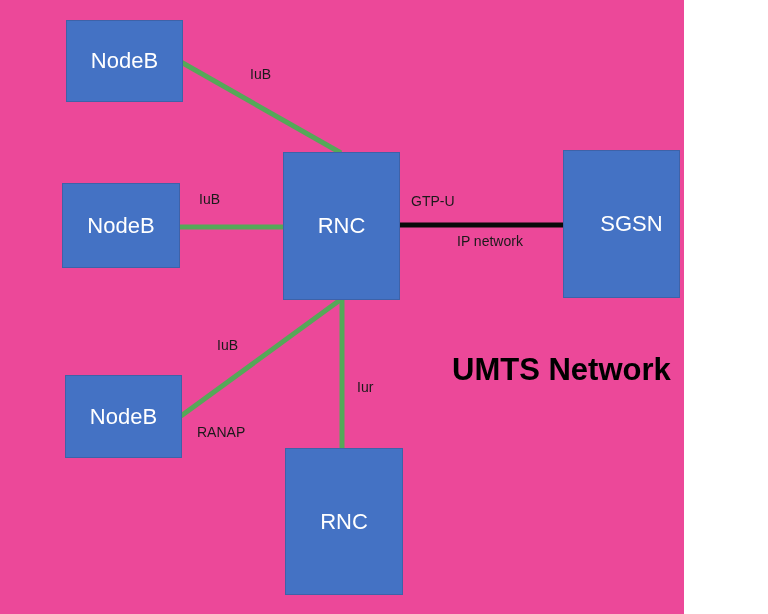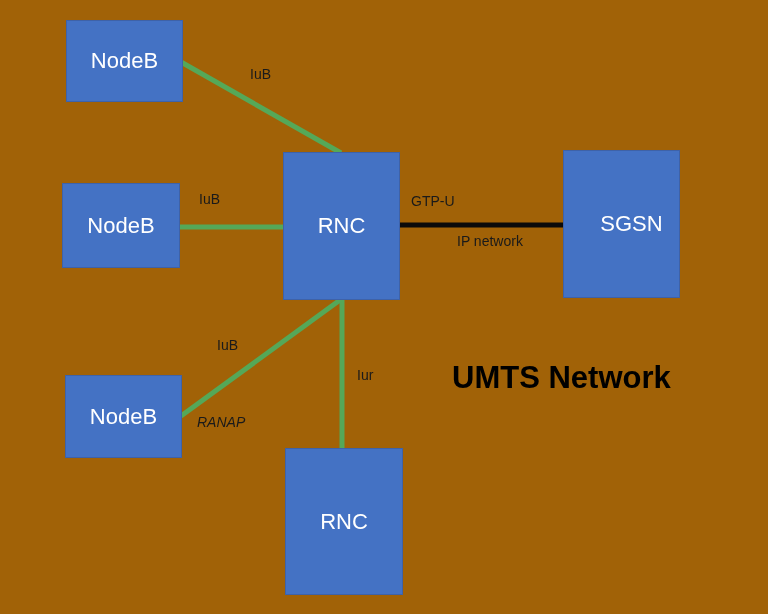--- a/index.html
+++ b/index.html
@@ -3,23 +3,23 @@
 <meta charset="utf-8">
 <style>
   html, body {
     margin: 0;
     padding: 0;
     background: #ffffff;
     font-family: "Liberation Sans", sans-serif;
   }
   .canvas {
     position: relative;
-    width: 768px;
+    width: 684px;
     height: 614px;
-    background: #a16207;
+    background: #ec4899;
     overflow: hidden;
   }
   .links {
     position: absolute;
     left: 0;
     top: 0;
     width: 768px;
     height: 614px;
   }
   .node {
@@ -35,41 +35,41 @@
   }
   .edge-label {
     position: absolute;
     color: #1a1a1a;
     font-size: 14px;
     white-space: nowrap;
   }
   .diagram-title {
     position: absolute;
     left: 452px;
-    top: 360px;
+    top: 352px;
     color: #000000;
     font-size: 31px;
     font-weight: bold;
     white-space: nowrap;
   }
   
   .node-nodeb-top    { left: 66px;  top: 20px;  width: 117px; height: 82px; }
   .node-nodeb-mid    { left: 62px;  top: 183px; width: 118px; height: 85px; }
   .node-nodeb-bottom { left: 65px;  top: 375px; width: 117px; height: 83px; }
   .node-rnc-center   { left: 283px; top: 152px; width: 117px; height: 148px; }
   .node-sgsn         { left: 563px; top: 150px; width: 117px; height: 148px; padding-left: 20px; }
   .node-rnc-bottom   { left: 285px; top: 448px; width: 118px; height: 147px; }
   
   .label-iub-top    { left: 250px; top: 66px; }
   .label-iub-mid    { left: 199px; top: 191px; }
   .label-gtpu       { left: 411px; top: 193px; }
   .label-ip-network { left: 413px; top: 233px; margin-left: 44px; }
   .label-iub-bottom { left: 217px; top: 337px; }
-  .label-ranap      { left: 197px; top: 414px; font-style: italic; }
-  .label-iur        { left: 357px; top: 367px; }
+  .label-ranap      { left: 197px; top: 424px; }
+  .label-iur        { left: 357px; top: 379px; }
 </style>
 </head>
 <body>
 
 <div class="canvas">
 
   <svg class="links" viewBox="0 0 768 614" xmlns="http://www.w3.org/2000/svg">
     <line x1="181" y1="62" x2="341" y2="153" stroke-width="5" stroke="#55a858"></line>
     <line x1="180" y1="227" x2="284" y2="227" stroke-width="5" stroke="#55a858"></line>
     <line x1="399" y1="225" x2="564" y2="225" stroke-width="5" stroke="#0a0a0a"></line>

